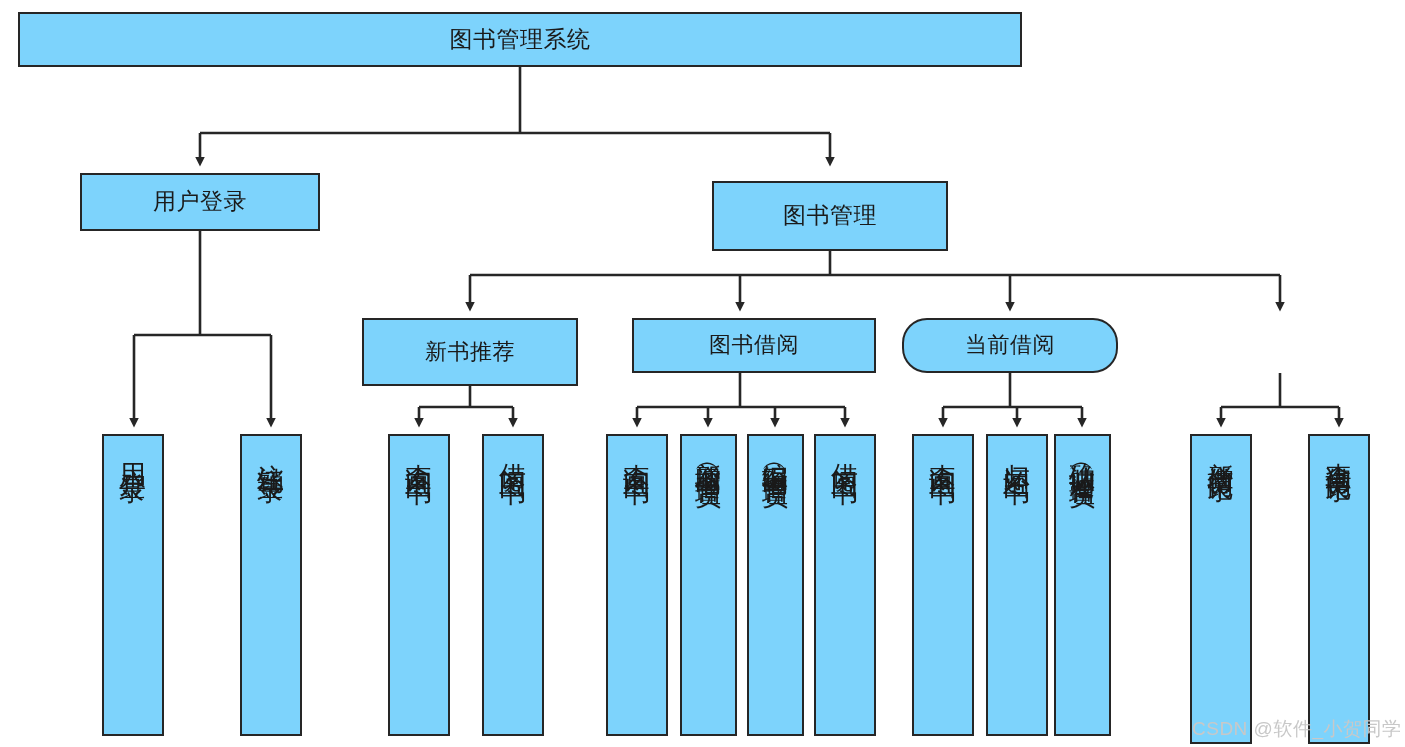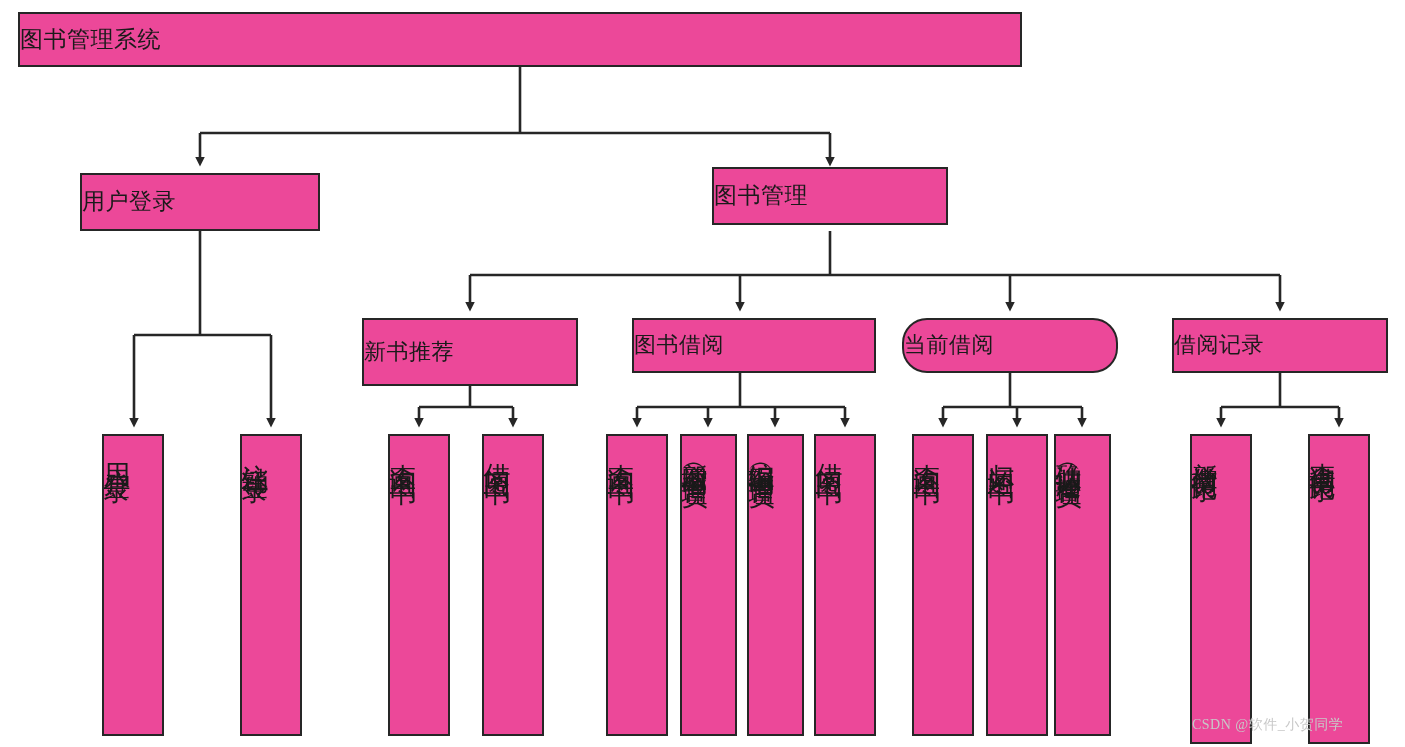--- a/index.html
+++ b/index.html
@@ -19,25 +19,25 @@
     position: absolute;
     left: 0;
     top: 0;
     width: 1405px;
     height: 747px;
     pointer-events: none;
   }
   .node {
     position: absolute;
     box-sizing: border-box;
-    background: #ec4899;
+    background: #7dd3fc;
     border: 2.5px solid #262626;
     display: flex;
     align-items: center;
-    justify-content: flex-start;
+    justify-content: center;
     color: #1a1a1a;
   }
   .node-label {
     line-height: 1.12;
     text-align: center;
     white-space: pre-line;
   }
   
   .h-node .node-label {
     font-size: 23px;
@@ -61,25 +61,25 @@
     letter-spacing: 5px;
     line-height: 1;
     text-align: left;
   }
   .v-node.tall .node-label {
     font-size: 26px;
     letter-spacing: 3px;
   }
   #watermark {
     position: absolute;
-    font-size: 14px;
+    font-size: 19px;
     color: #c8c8c8;
     white-space: nowrap;
     letter-spacing: 0.5px;
-    font-family: Liberation Serif, serif;
+    font-family: Liberation Sans, sans-serif;
   }
 </style>
 </head>
 <body>
 
 <div id="canvas">
 
   <svg id="connectors" viewBox="0 0 1405 747" xmlns="http://www.w3.org/2000/svg">
     <defs>
       <marker id="arrow" markerWidth="12" markerHeight="12" refX="1.5" refY="5" orient="auto" markerUnits="userSpaceOnUse">
@@ -130,35 +130,32 @@
     </g>
   </svg>
 
   <div class="node h-node root" style="left: 18px; top: 12px; width: 1004px; height: 55px;">
     <span class="node-label">图书管理系统</span>
   </div>
 
   <div class="node h-node lvl1" style="left: 80px; top: 173px; width: 240px; height: 58px;">
     <span class="node-label">用户登录</span>
   </div>
-  <div class="node h-node lvl1" style="left: 712px; top: 167px; width: 236px; height: 58px;">
+  <div class="node h-node lvl1" style="left: 712px; top: 181px; width: 236px; height: 70px;">
     <span class="node-label">图书管理</span>
   </div>
 
   <div class="node h-node lvl2" style="left: 362px; top: 318px; width: 216px; height: 68px;">
     <span class="node-label">新书推荐</span>
   </div>
   <div class="node h-node lvl2" style="left: 632px; top: 318px; width: 244px; height: 55px;">
     <span class="node-label">图书借阅</span>
   </div>
   <div class="node h-node lvl2" style="left: 902px; top: 318px; width: 216px; height: 55px; border-radius: 25px;">
     <span class="node-label">当前借阅</span>
-  </div>
-  <div class="node h-node lvl2" style="left: 1172px; top: 318px; width: 216px; height: 55px;">
-    <span class="node-label">借阅记录</span>
   </div>
 
   <div class="node v-node" style="left: 102px; top: 434px; width: 62px; height: 302px;">
     <span class="node-label">用户登录</span>
   </div>
   <div class="node v-node" style="left: 240px; top: 434px; width: 62px; height: 302px;">
     <span class="node-label">注销登录</span>
   </div>
   <div class="node v-node" style="left: 388px; top: 434px; width: 62px; height: 302px;">
     <span class="node-label">查询图书</span>

